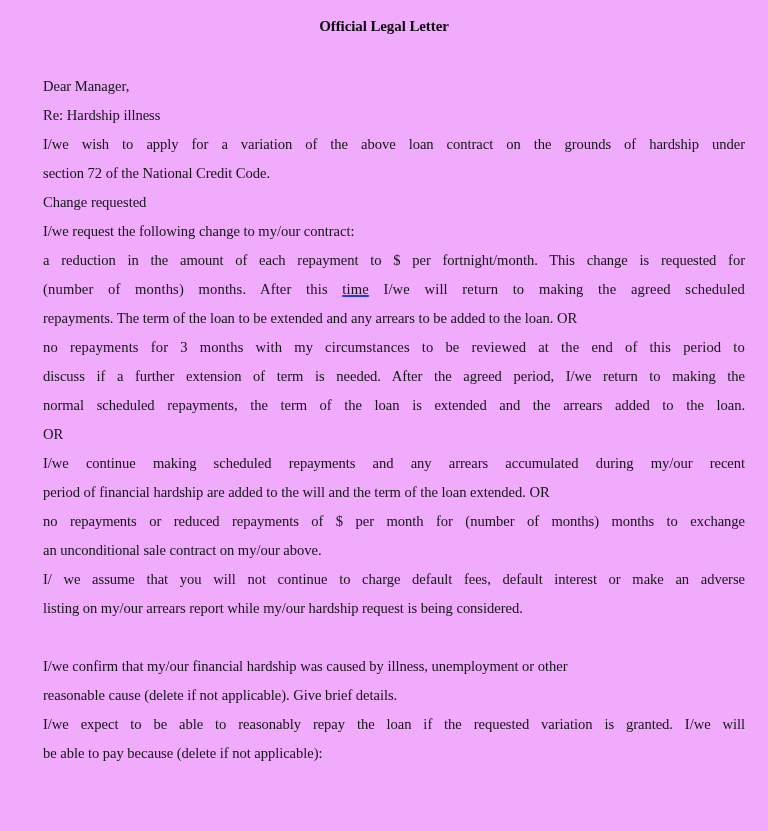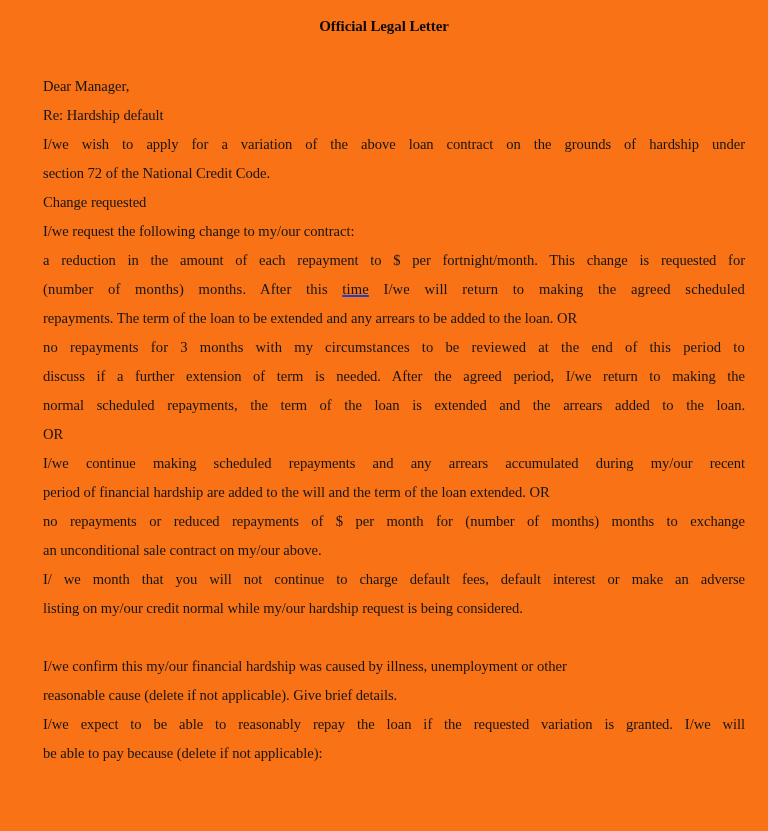--- a/index.html
+++ b/index.html
@@ -12,21 +12,21 @@
     width: 768px;
     height: 831px;
     overflow: hidden;
     font-family: "Liberation Serif", "DejaVu Serif", serif;
     color: #111111;
   }
   .page {
     position: relative;
     width: 768px;
     height: 831px;
-    background: #f97316;
+    background: #f0abfc;
   }
   .doc-title {
     position: absolute;
     left: 0;
     top: 18px;
     width: 768px;
     text-align: center;
     font-size: 15px;
     font-weight: bold;
     letter-spacing: -0.1px;
@@ -70,21 +70,21 @@
 <body>
 
 <div class="page">
 
   <div class="doc-title">Official Legal Letter</div>
 
   <div class="body-block">
 
     <div class="ln">Dear Manager,</div>
 
-    <div class="ln">Re: Hardship default</div>
+    <div class="ln">Re: Hardship illness</div>
 
 
     <div class="ln just">I/we wish to apply for a variation of the above loan contract on the grounds of hardship under</div>
 
     <div class="ln">section 72 of the National Credit Code.</div>
 
     <div class="ln">Change requested</div>
 
     <div class="ln">I/we request the following change to my/our contract:</div>
 
@@ -103,28 +103,28 @@
     <div class="ln">OR</div>
 
     <div class="ln just">I/we continue making scheduled repayments and any arrears accumulated during my/our recent</div>
 
     <div class="ln">period of financial hardship are added to the will and the term of the loan extended. OR</div>
 
     <div class="ln just">no repayments or reduced repayments of $ per month for (number of months) months to exchange</div>
 
     <div class="ln">an unconditional sale contract on my/our above.</div>
 
-    <div class="ln just">I/ we month that you will not continue to charge default fees, default interest or make an adverse</div>
+    <div class="ln just">I/ we assume that you will not continue to charge default fees, default interest or make an adverse</div>
 
-    <div class="ln">listing on my/our credit normal while my/our hardship request is being considered.</div>
+    <div class="ln">listing on my/our arrears report while my/our hardship request is being considered.</div>
 
     <div class="ln gap"></div>
 
 
-    <div class="ln">I/we confirm this my/our financial hardship was caused by illness, unemployment or other</div>
+    <div class="ln">I/we confirm that my/our financial hardship was caused by illness, unemployment or other</div>
 
     <div class="ln">reasonable cause (delete if not applicable). Give brief details.</div>
 
     <div class="ln just">I/we expect to be able to reasonably repay the loan if the requested variation is granted. I/we will</div>
 
     <div class="ln">be able to pay because (delete if not applicable):</div>
 
   </div>
 </div>
 

